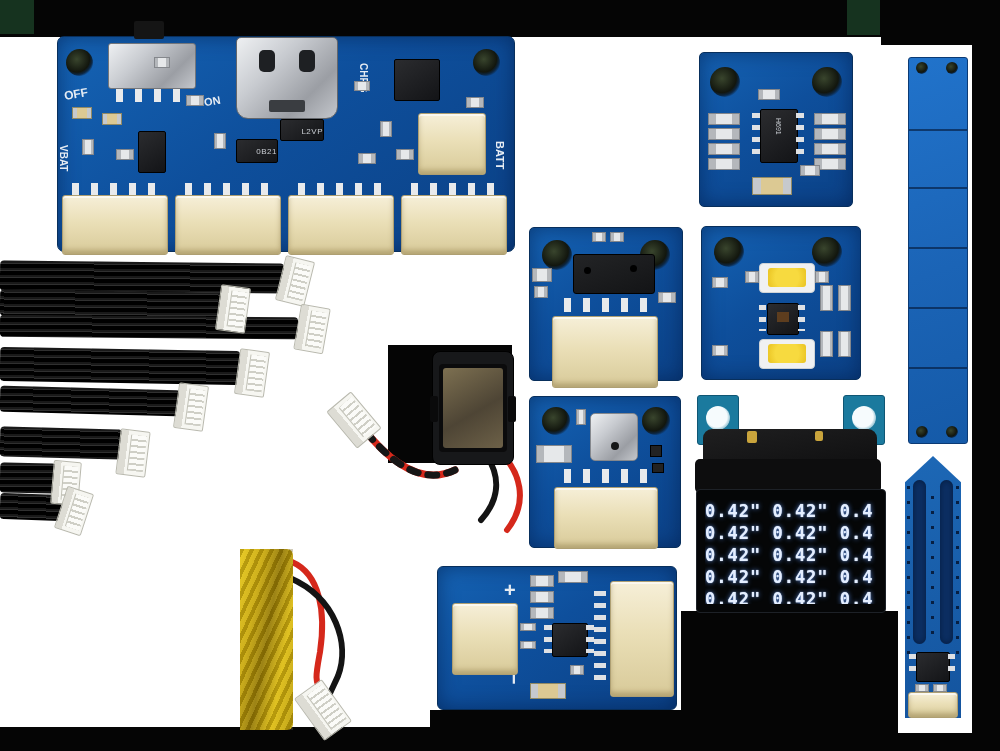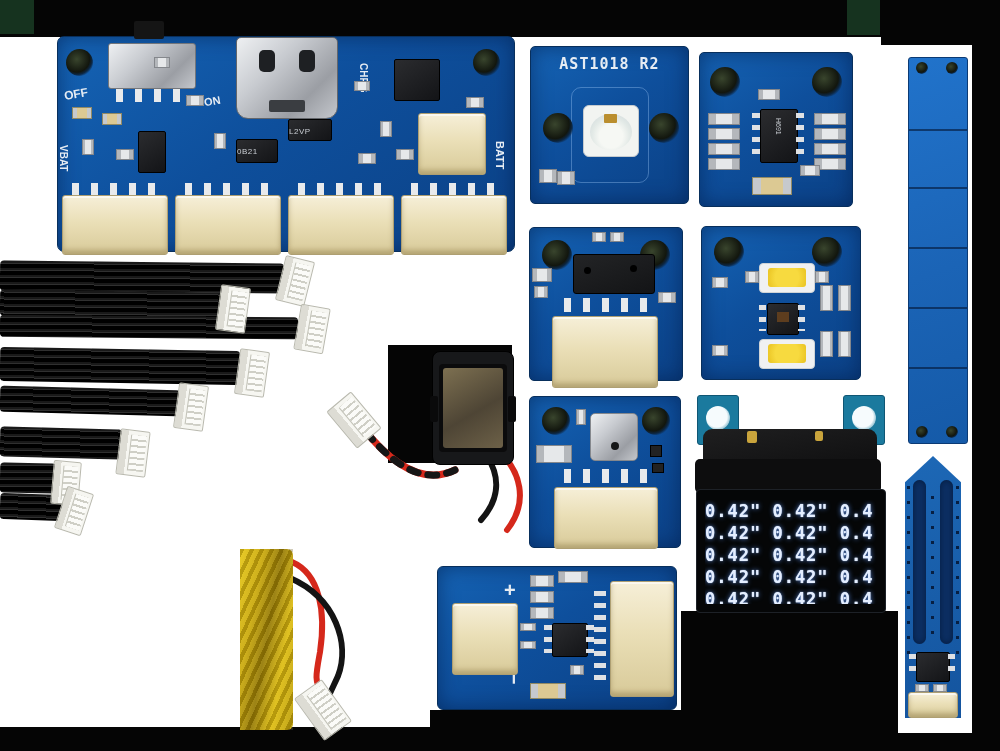--- a/index.html
+++ b/index.html
@@ -74,24 +74,24 @@
 
     <div class="metal" style="left:178px;top:0;width:100px;height:80px;border-radius:5px 5px 12px 12px;border-color:#63666b">
       <div class="abs" style="left:22px;top:12px;width:16px;height:22px;background:#1e2023;border-radius:5px"></div>
       <div class="abs" style="left:62px;top:12px;width:16px;height:22px;background:#1e2023;border-radius:5px"></div>
       <div class="abs" style="left:32px;top:62px;width:36px;height:12px;background:#3a3d41;border-radius:2px"></div>
     </div>
 
     <div class="silk vtext" style="left:300px;top:26px;height:66px;font-size:10px">CHRG</div>
     <div class="chip" style="left:336px;top:22px;width:44px;height:40px"></div>
 
-    <div class="chip" style="left:230px;top:82px;width:42px;height:20px;text-align:left">
+    <div class="chip" style="left:222px;top:82px;width:42px;height:20px;text-align:right">
       <span style="font-size:8px;letter-spacing:.5px;line-height:20px">L2VP</span>
     </div>
-    <div class="chip" style="left:178px;top:102px;width:40px;height:22px;text-align:left">
+    <div class="chip" style="left:178px;top:102px;width:40px;height:22px;text-align:right">
       <span style="font-size:8px;letter-spacing:.5px;line-height:22px">0B21</span>
     </div>
     <div class="chip" style="left:80px;top:94px;width:26px;height:40px"></div>
 
     <div class="smdb" style="left:14px;top:70px;width:18px;height:10px"></div>
     <div class="smdb" style="left:44px;top:76px;width:18px;height:10px"></div>
     <div class="smdb" style="left:390px;top:94px;width:16px;height:10px"></div>
     <div class="smd" style="left:96px;top:20px;width:14px;height:9px"></div>
     <div class="smd" style="left:128px;top:58px;width:16px;height:9px"></div>
     <div class="smd" style="left:156px;top:96px;width:10px;height:14px"></div>
@@ -110,32 +110,20 @@
     <div class="pinrow" style="left:14px;top:146px;width:92px;height:14px"></div>
     <div class="pinrow" style="left:127px;top:146px;width:92px;height:14px"></div>
     <div class="pinrow" style="left:240px;top:146px;width:92px;height:14px"></div>
     <div class="pinrow" style="left:353px;top:146px;width:92px;height:14px"></div>
     <div class="jst" style="left:4px;top:158px;width:104px;height:58px"></div>
     <div class="jst" style="left:117px;top:158px;width:104px;height:58px"></div>
     <div class="jst" style="left:230px;top:158px;width:104px;height:58px"></div>
     <div class="jst" style="left:343px;top:158px;width:104px;height:58px"></div>
   </div>
 
-  <div class="pcb" style="left:530px;top:46px;width:157px;height:156px">
-    <div class="silk" style="left:0;top:8px;width:100%;text-align:center;font-size:15px;letter-spacing:1px;font-family:'DejaVu Sans Mono',monospace">AST1018 R2</div>
-    <div class="abs" style="left:40px;top:40px;width:76px;height:94px;border:1px solid rgba(170,210,255,.35);border-radius:10px"></div>
-    <div class="hole" style="left:12px;top:66px;width:30px;height:30px"></div>
-    <div class="hole" style="left:118px;top:66px;width:30px;height:30px"></div>
-    <div class="abs" style="left:52px;top:58px;width:54px;height:50px;background:#f2f4f1;border:1px solid #c6cbcf;border-radius:6px">
-      <div class="abs" style="left:6px;top:8px;width:42px;height:36px;border-radius:50%;background:radial-gradient(circle at 50% 62%,#f6f8f4 0 38%,#e2e9e6 62%,#ccd5d9 100%)"></div>
-      <div class="abs" style="left:20px;top:8px;width:13px;height:9px;background:#ba8e2e;border-radius:1px"></div>
-    </div>
-    <div class="smd" style="left:8px;top:122px;width:16px;height:12px"></div>
-    <div class="smd" style="left:26px;top:124px;width:16px;height:12px"></div>
-  </div>
 
   <div class="pcb" style="left:699px;top:52px;width:152px;height:153px">
     <div class="hole" style="left:10px;top:14px;width:30px;height:30px"></div>
     <div class="hole" style="left:112px;top:14px;width:30px;height:30px"></div>
     <div class="smd" style="left:58px;top:36px;width:20px;height:9px"></div>
     <div class="smd" style="left:8px;top:60px;width:30px;height:10px"></div>
     <div class="smd" style="left:8px;top:75px;width:30px;height:10px"></div>
     <div class="smd" style="left:8px;top:90px;width:30px;height:10px"></div>
     <div class="smd" style="left:8px;top:105px;width:30px;height:10px"></div>
     <div class="smd" style="left:114px;top:60px;width:30px;height:10px"></div>

